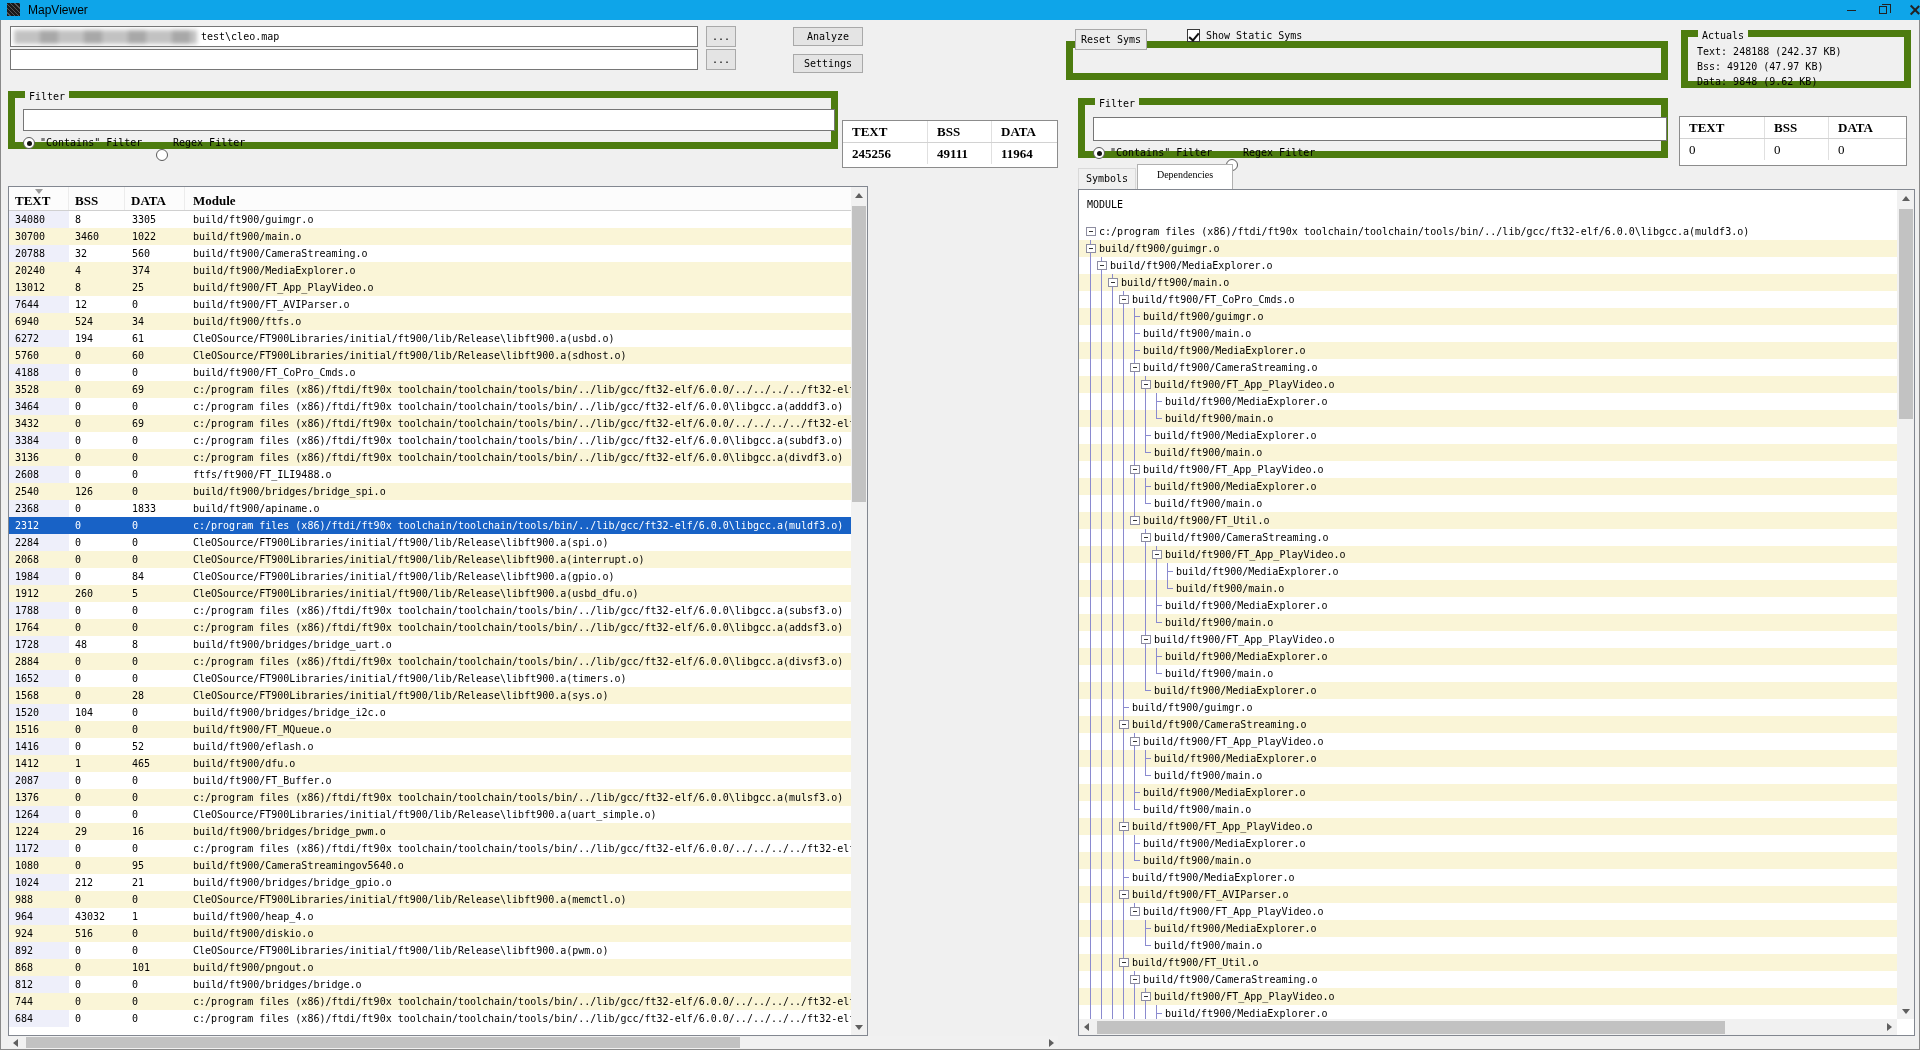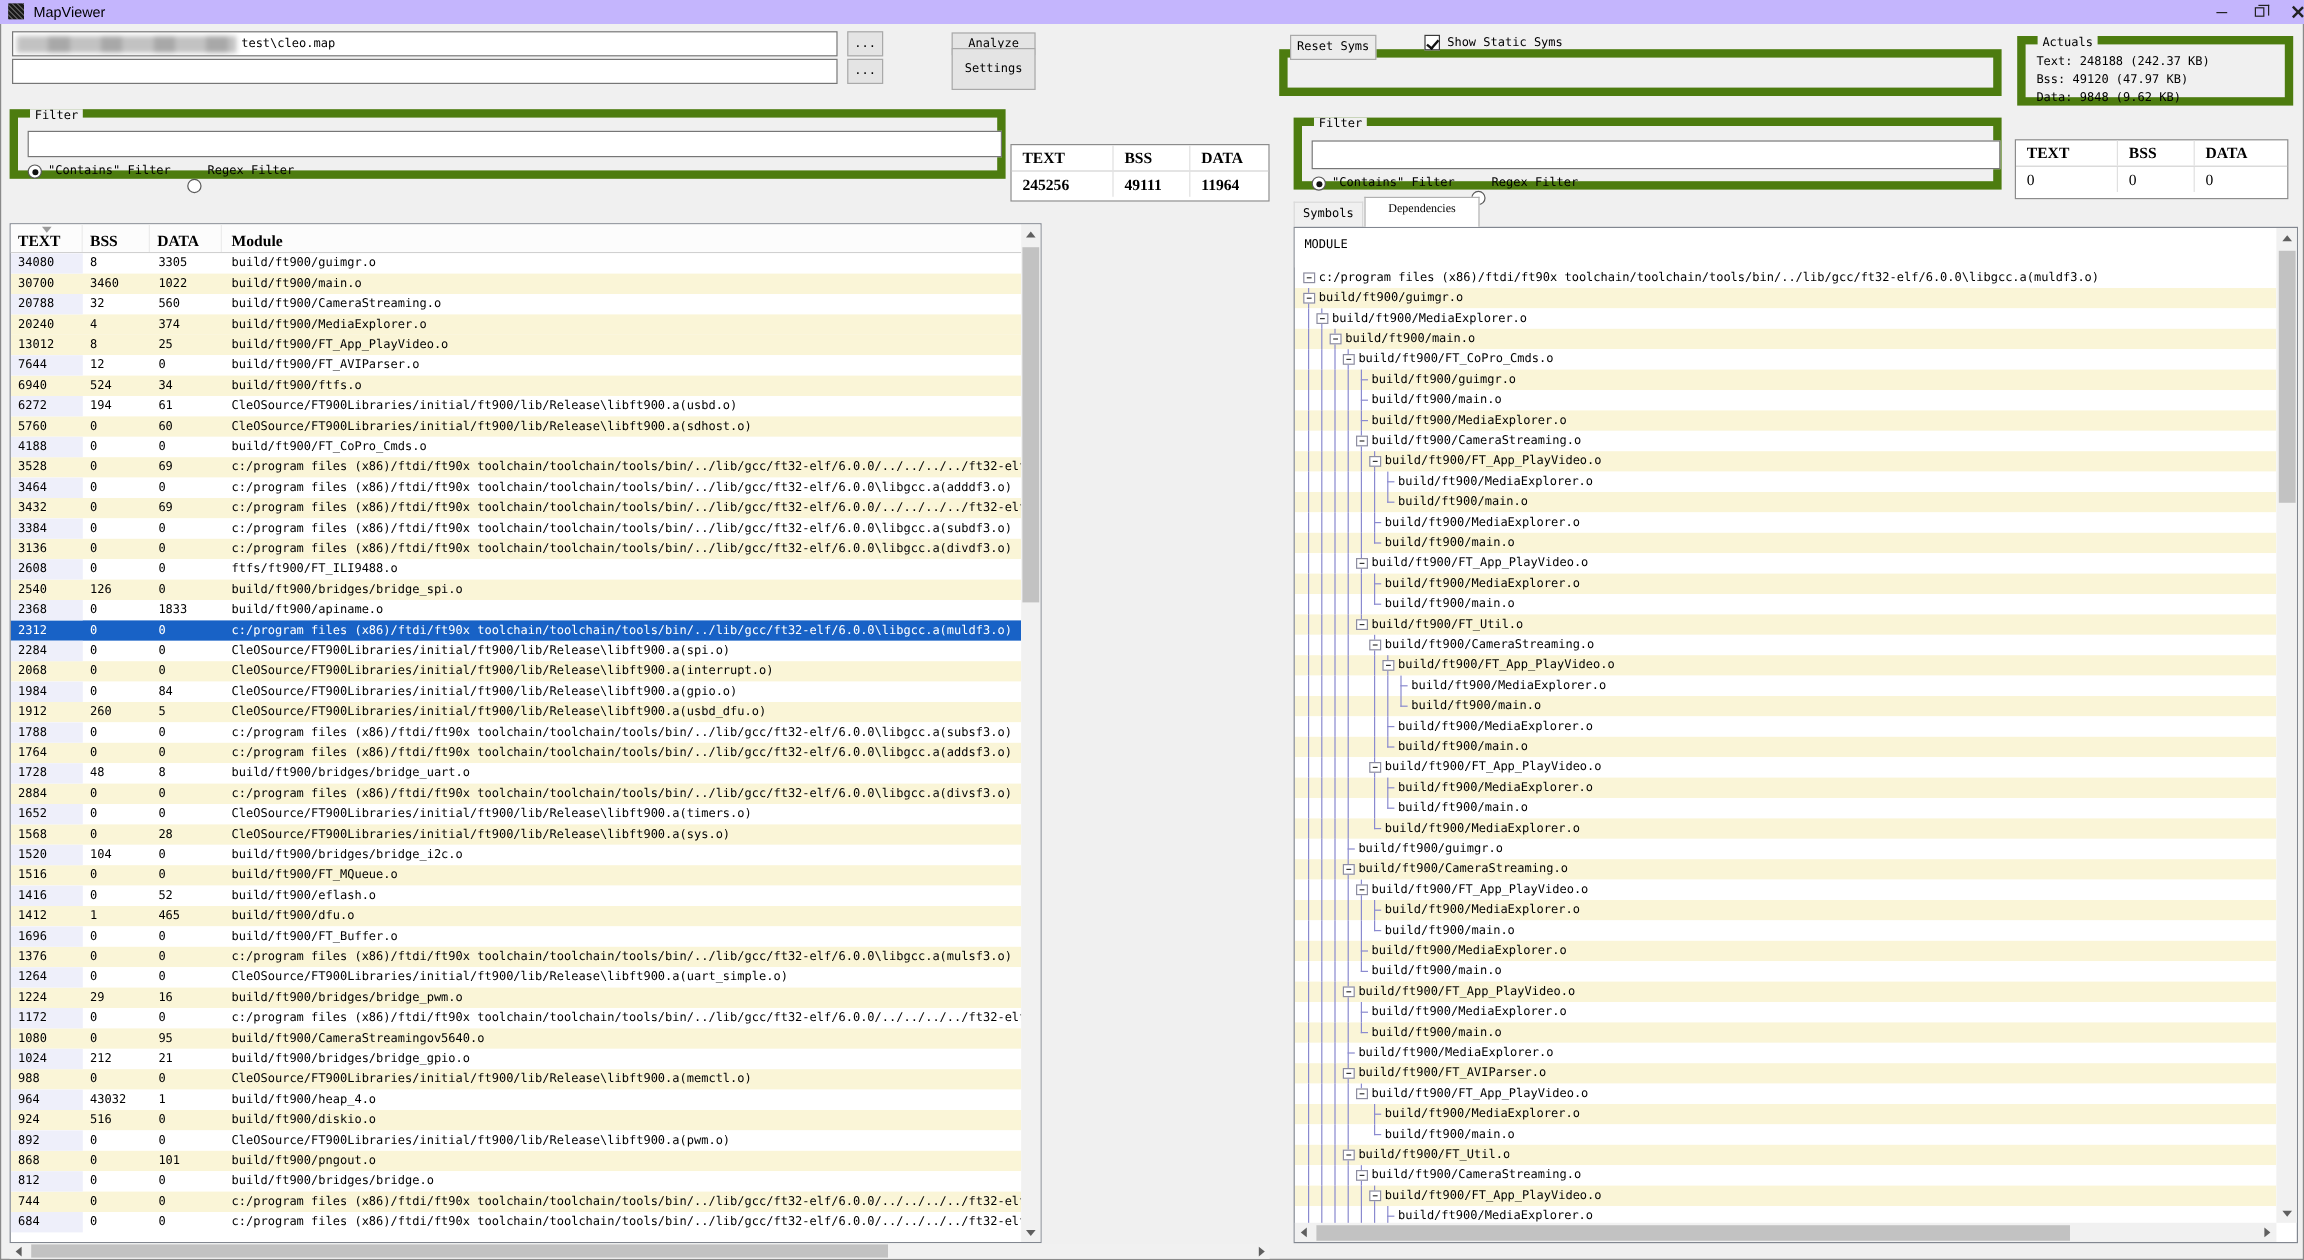--- a/index.html
+++ b/index.html
@@ -2,21 +2,21 @@
 <html><head>
 <meta charset="utf-8">
 <style>
   * { margin:0; padding:0; box-sizing:border-box; }
   html,body { width:1920px; height:1050px; overflow:hidden; }
   body { font-family:"DejaVu Sans Mono", monospace; background:#f0f0f0; position:relative;
          box-shadow: inset 0 0 0 1px #8a8a8a; }
   .abs { position:absolute; }
 
   
-  .titlebar { left:0; top:0; width:1920px; height:20px; background:#c4b5fd; }
+  .titlebar { left:0; top:0; width:1920px; height:20px; background:#0ea5e9; }
   .app-icon { left:7px; top:3px; width:13px; height:13px; background:#1a1a1a;
               background-image:repeating-linear-gradient(45deg,#1a1a1a 0 2px,#555 2px 3px); }
   .app-title { left:28px; top:3px; font-family:"Liberation Sans", sans-serif; font-size:12px; color:#000; }
   .cap-btn { top:0; width:32px; height:20px; display:flex; align-items:center; justify-content:center; }
   .glyph-min { width:9px; height:1px; background:#222; }
   .glyph-max { width:8px; height:8px; border:1px solid #222; position:relative; }
   .glyph-max::before { content:""; position:absolute; left:2px; top:-3px; width:8px; height:8px;
                        border:1px solid #222; border-left:none; border-bottom:none; }
   .glyph-close { position:relative; width:10px; height:10px; }
   .glyph-close::before,.glyph-close::after { content:""; position:absolute; left:4px; top:-1px; width:1.5px; height:12px; background:#222; }
@@ -121,21 +121,21 @@
     <span>...</span>
   </div>
 <div class="abs tinput" style="left:10px;top:49px;width:688px;height:21px;"></div>
 <div class="abs btn" style="left:706px;top:49px;width:30px;height:21px;">
     <span>...</span>
   </div>
 
 <div class="abs btn" style="left:793px;top:27px;width:70px;height:19px;">
     <span>Analyze</span>
   </div>
-<div class="abs btn" style="left:793px;top:40px;width:70px;height:35px;">
+<div class="abs btn" style="left:793px;top:54px;width:70px;height:19px;">
     <span>Settings</span>
   </div>
 
 <div class="abs groupbox" style="left:1066px;top:41px;width:602px;height:39px;"></div>
 <div class="abs btn" style="left:1075px;top:29px;width:72px;height:21px;background:#ececec;">
     <span>Reset Syms</span>
   </div>
 <div class="abs checkbox on" style="left:1187px;top:29px;"></div>
 <div class="abs rlabel" style="left:1206px;top:30px;">Show Static Syms</div>
 
@@ -369,21 +369,21 @@
         <span class="c c2">52</span>
         <span class="c c3">build/ft900/eflash.o</span>
       </div>
       <div class="trow alt">
         <span class="c c0">1412</span>
         <span class="c c1">1</span>
         <span class="c c2">465</span>
         <span class="c c3">build/ft900/dfu.o</span>
       </div>
       <div class="trow">
-        <span class="c c0">1696</span>
+        <span class="c c0">2087</span>
         <span class="c c1">0</span>
         <span class="c c2">0</span>
         <span class="c c3">build/ft900/FT_Buffer.o</span>
       </div>
       <div class="trow alt">
         <span class="c c0">1376</span>
         <span class="c c1">0</span>
         <span class="c c2">0</span>
         <span class="c c3">c:/program files (x86)/ftdi/ft90x toolchain/toolchain/tools/bin/../lib/gcc/ft32-elf/6.0.0\libgcc.a(mulsf3.o)</span>
       </div>

